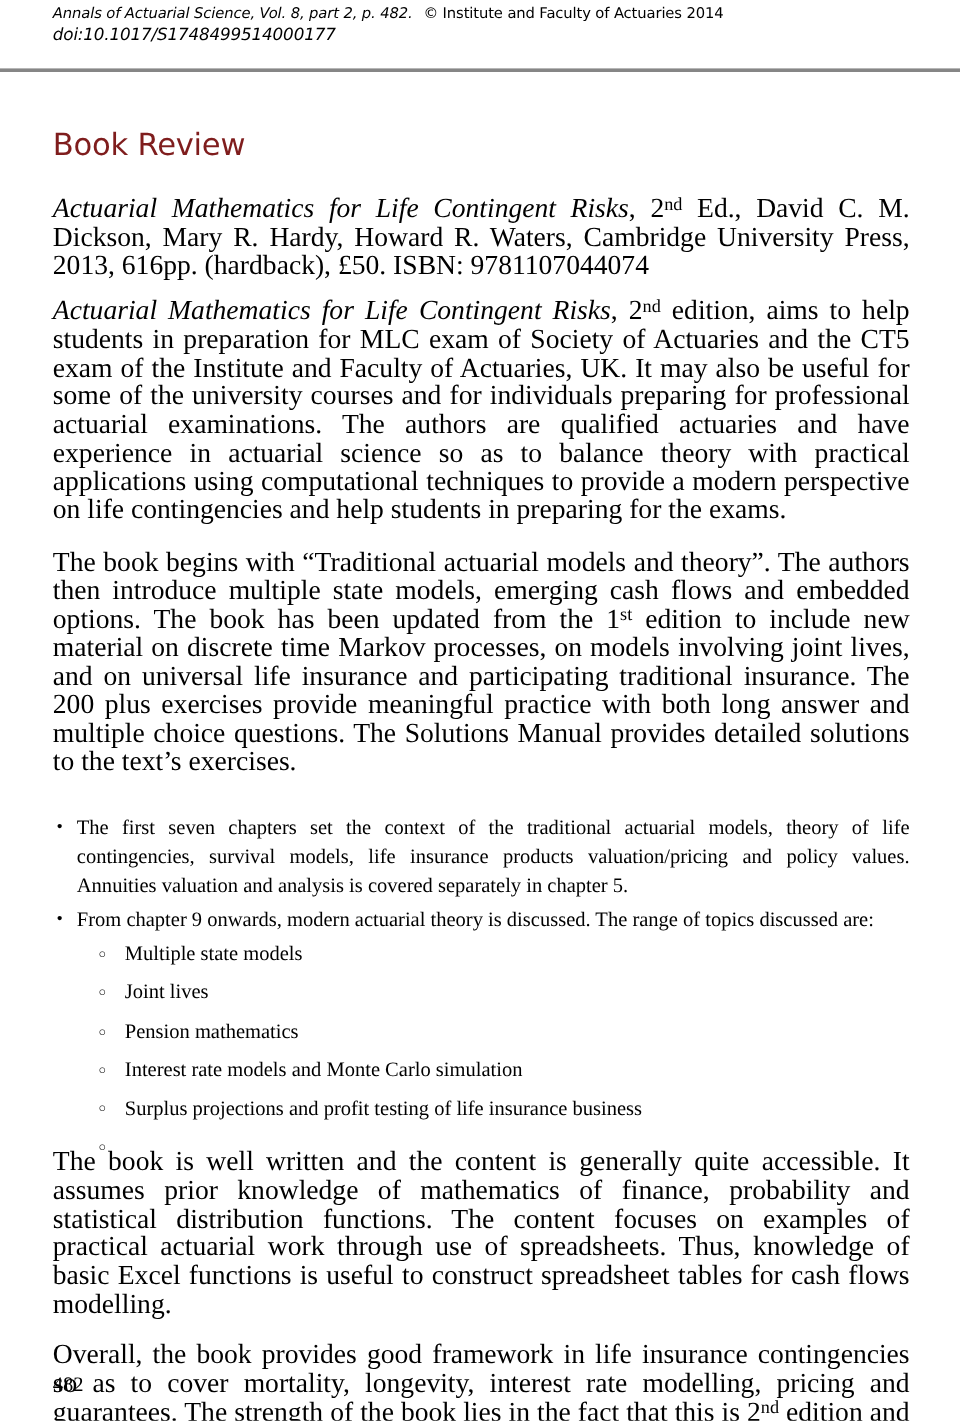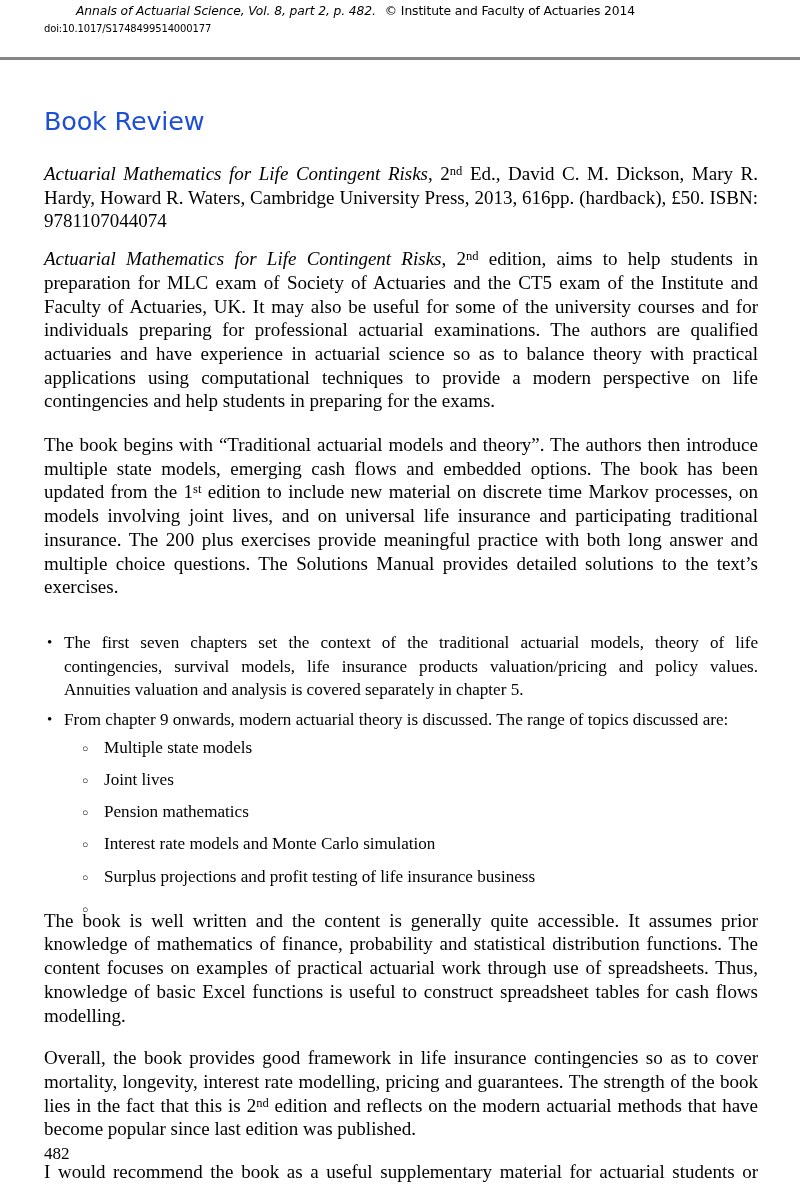--- a/index.html
+++ b/index.html
@@ -26,27 +26,28 @@
     position: absolute;
     left: 44px;
     top: 3px;
     width: 714px;
     font-family: "DejaVu Sans", "Liberation Sans", sans-serif;
     font-size: 12.3px;
     line-height: 16.5px;
     color: #000;
     letter-spacing: -0.1px;
   }
-  .runhead .ital { font-style: italic; margin-left: 32px; }
+  .runhead .ital { font-style: italic; }
   .runhead .copy { margin-left: 9px; }
   .runhead .doi {
     display: block;
     margin-top: 1px;
-    font-size: 10px;
+    font-size: 14px;
     letter-spacing: -0.15px;
+    font-style: italic;
   }
 
   
   .rule {
     position: absolute;
     left: 0;
     top: 57px;
     width: 800px;
     height: 3px;
     background: #868686;
@@ -55,34 +56,34 @@
   
   .title {
     position: absolute;
     left: 44px;
     top: 89px;
     font-family: "DejaVu Sans", "Liberation Sans", sans-serif;
     font-size: 25.5px;
     font-weight: 400;
     line-height: 30px;
     letter-spacing: -0.2px;
-    color: #1d4ed8;
+    color: #7f1d1d;
   }
 
   
   .column {
     position: absolute;
     left: 44px;
     top: 162px;
     width: 714px;
   }
 
   p.body {
     margin: 0;
-    font-size: 19px;
+    font-size: 23px;
     line-height: 23.7px;
     text-align: justify;
     text-justify: inter-word;
     hyphens: none;
   }
 
   .gap-cite   { height: 14px; }
   .gap-para   { height: 20px; }
   .gap-para-s { height: 19px; }
   .gap-list   { height: 12px; }

